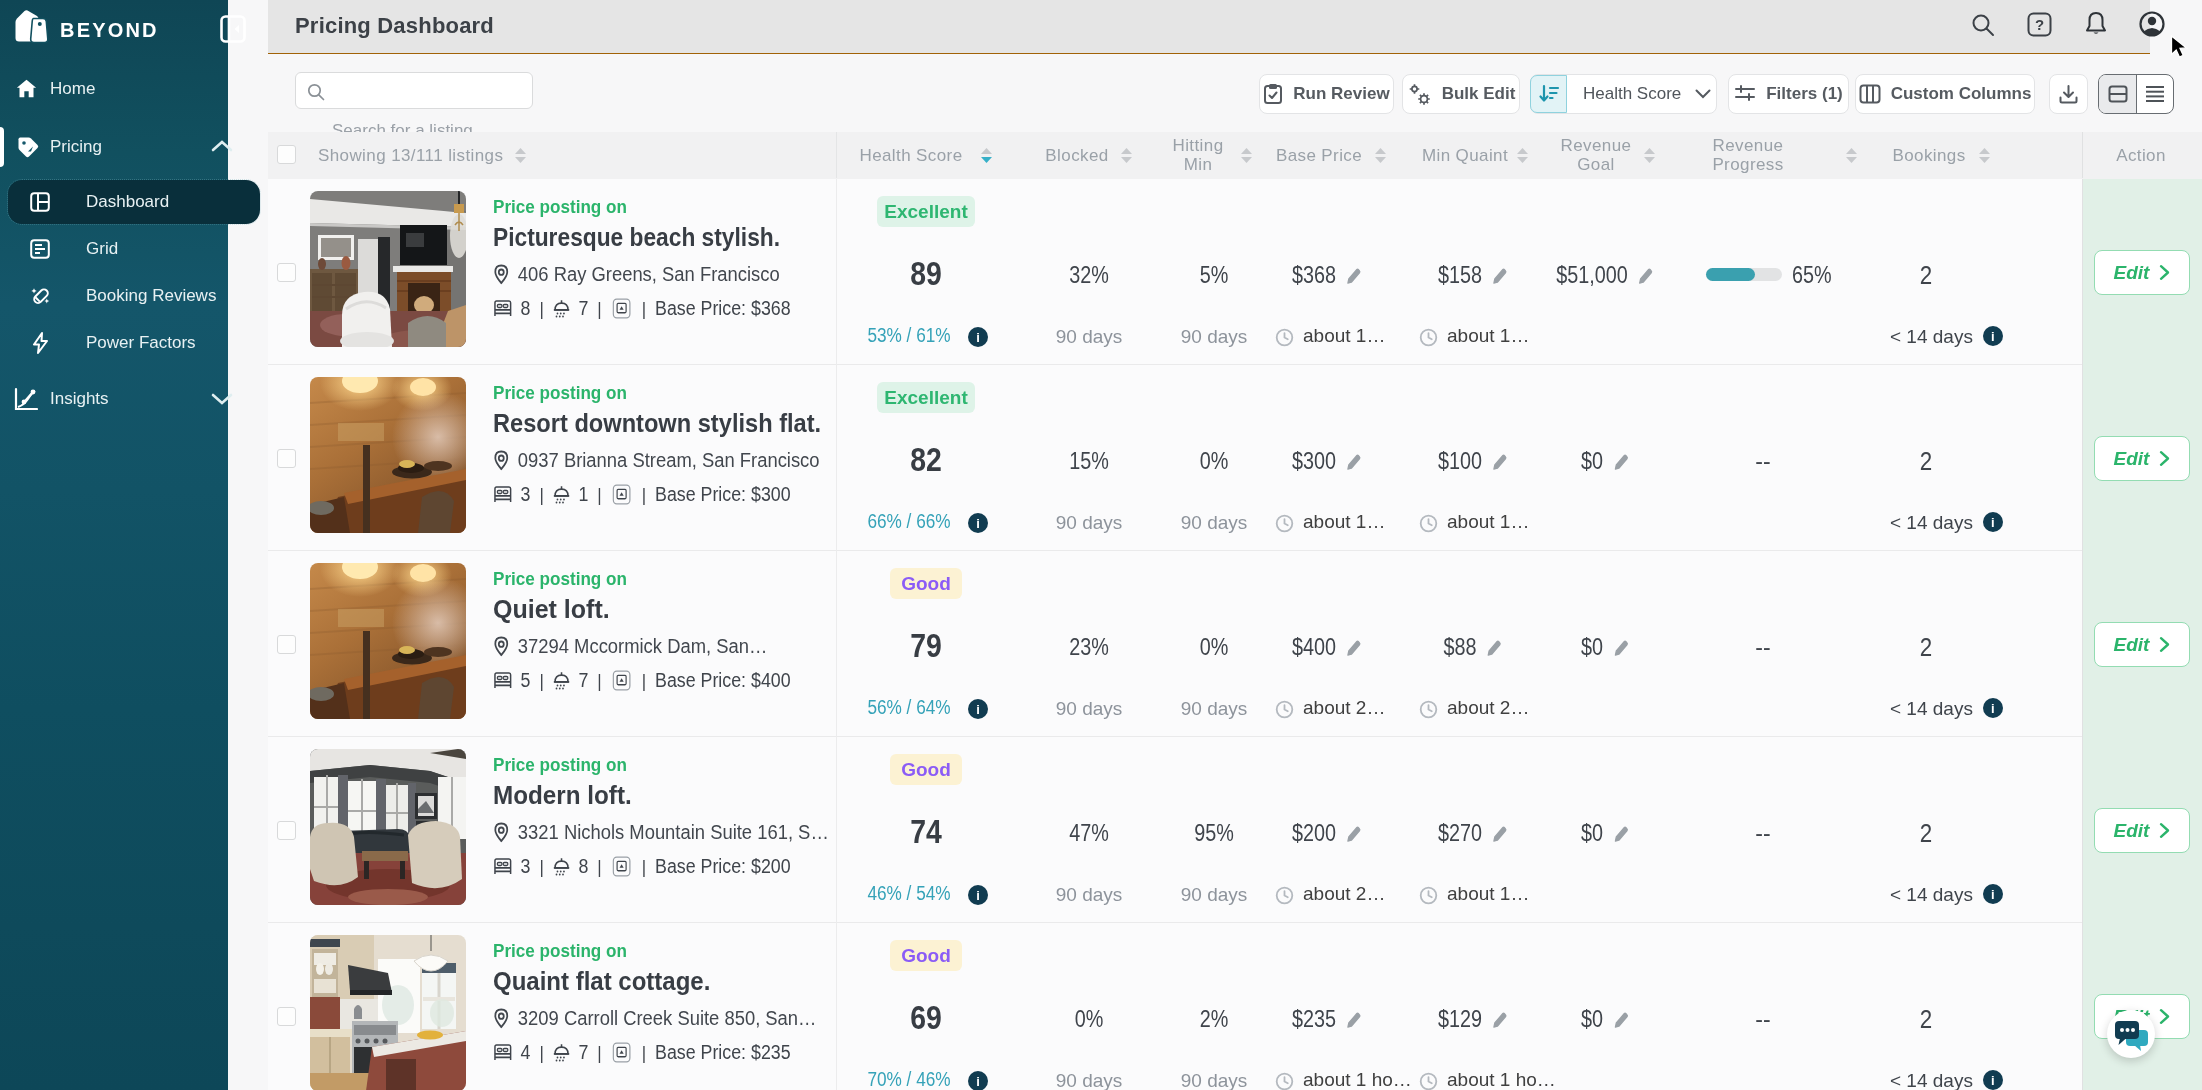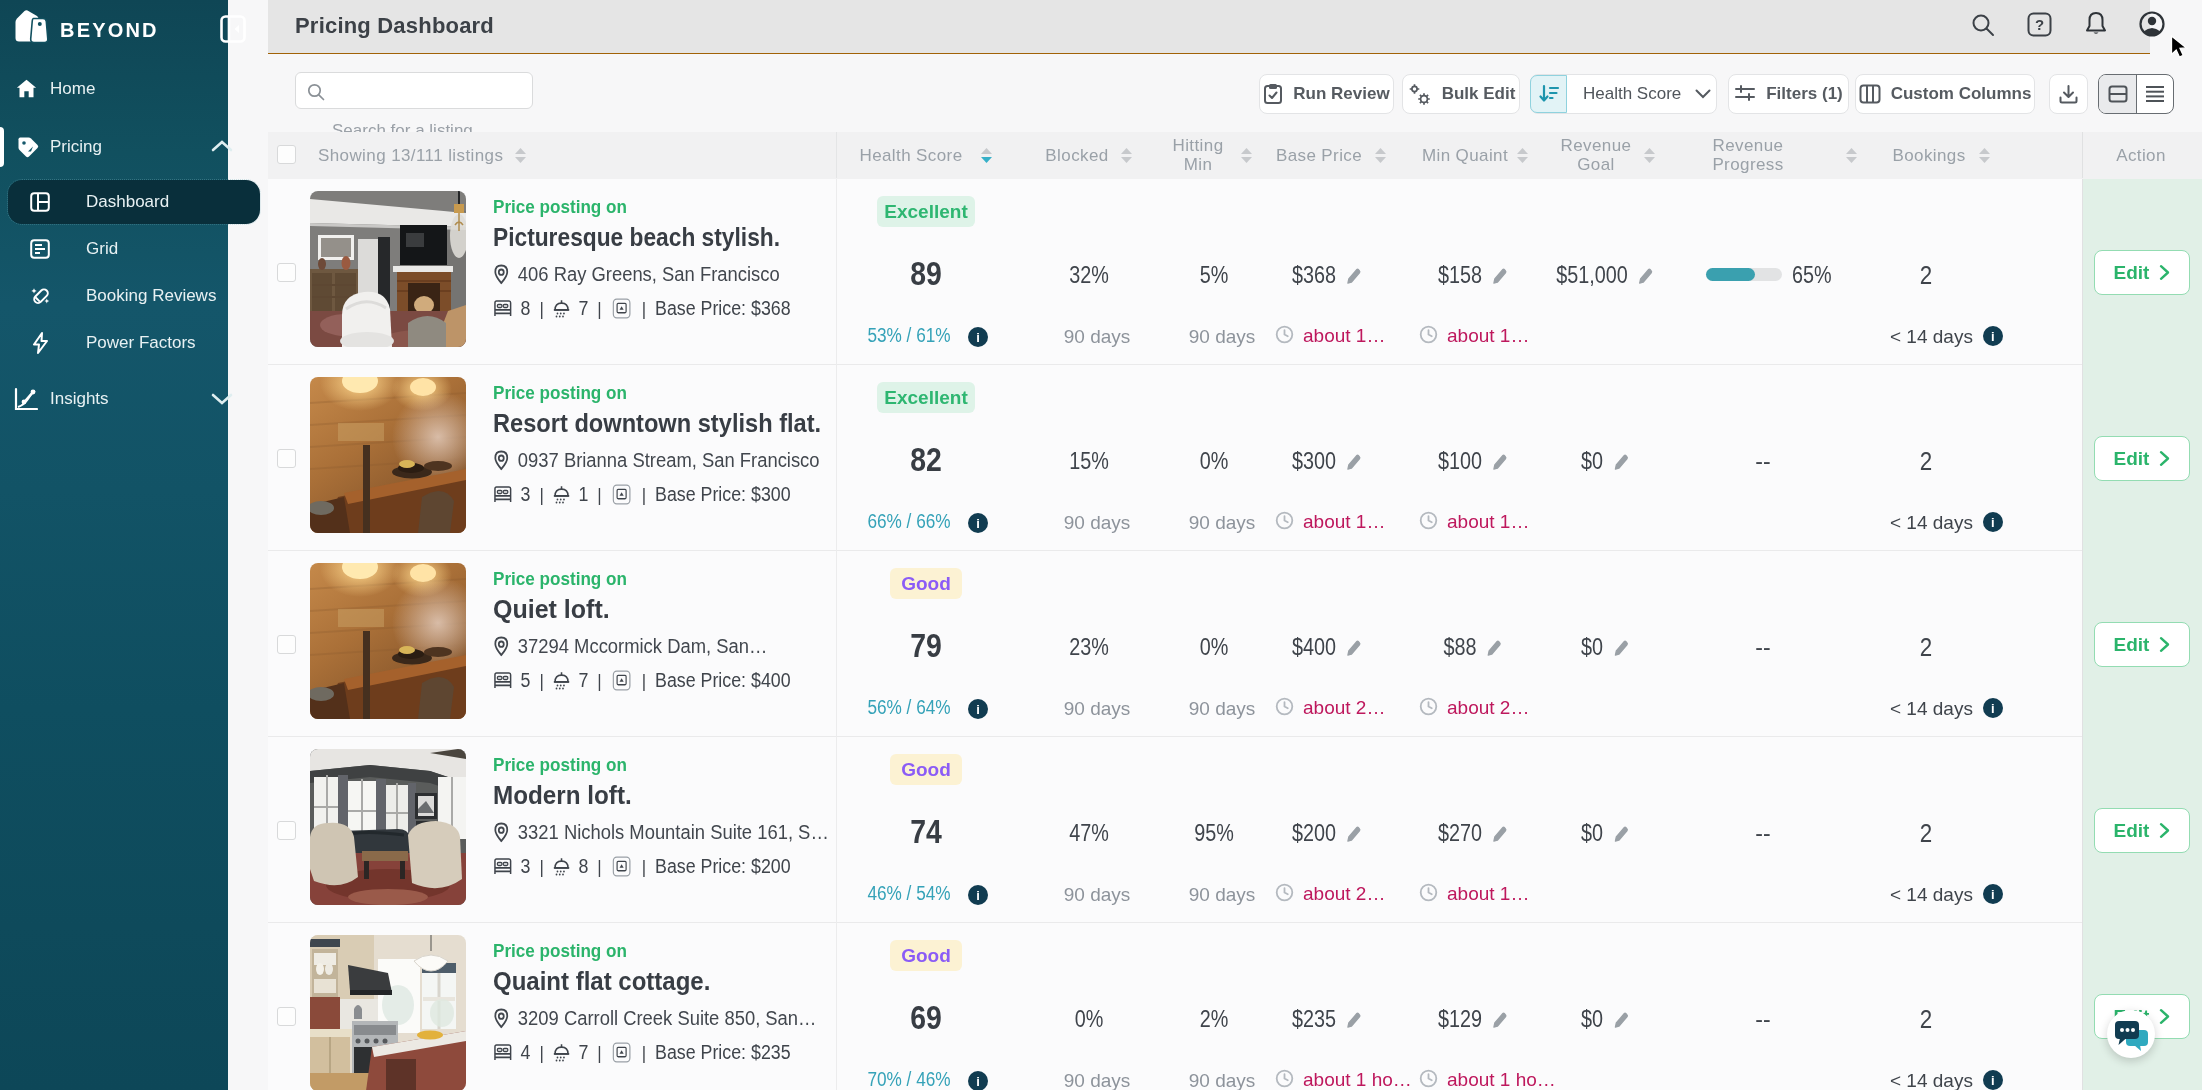--- a/index.html
+++ b/index.html
@@ -30,37 +30,37 @@
 .btn { position:absolute; top:19px; height:40px; white-space:nowrap; background:#fff; border:1px solid #e3e4e6; border-radius:8px; display:flex; align-items:center; justify-content:center; gap:10px; font-size:17px; color:#565b61; font-weight:bold; }
 
 
 .thead { position:absolute; left:268px; top:132px; width:1934px; height:47px; background:#f1f1f2; color:#9aa1a8; font-size:17px; letter-spacing:.4px; }
 .thead .vline { position:absolute; left:568px; top:0; width:1px; height:46px; background:#e4e5e6; }
 .hcell { position:absolute; top:0; height:46px; display:flex; align-items:center; justify-content:center; text-align:center; line-height:19px; }
 .rows { position:absolute; left:268px; top:179px; width:1934px; height:912px; }
 .row { position:relative; width:1934px; height:186px; background:#fbfbfc; border-bottom:1px solid #eaeaeb; }
 .row .vline { position:absolute; left:568px; top:0; width:1px; height:186px; background:#ececed; }
 .action-col { position:absolute; left:1814px; top:0; width:120px; height:186px; background:#e1f0e7; border-left:1px solid #e0e1e2; }
-.editbtn { position:absolute; left:1826px; top:71px; width:96px; height:45px; background:#fff; border:1px solid #93dcb2; border-radius:8px; display:flex; align-items:center; justify-content:center; gap:10px; color:#2bb46b; font-size:19px; font-weight:bold; }
+.editbtn { position:absolute; left:1826px; top:71px; width:96px; height:45px; background:#fff; border:1px solid #93dcb2; border-radius:8px; display:flex; align-items:center; justify-content:center; gap:10px; color:#2bb46b; font-size:19px; font-weight:bold;font-style:italic; }
 .cbx { position:absolute; left:9px; width:19px; height:19px; border:1px solid #d8d9da; border-radius:3px; background:#fdfdfd; }
 .photo { position:absolute; left:42px; top:12px; width:156px; height:156px; border-radius:8px; overflow:hidden; }
 .greenln { position:absolute; left:225px; top:17px; color:#2bb46b; font-size:19px; font-weight:bold; transform:scaleX(.9); transform-origin:left center; }
 .title { position:absolute; left:225px; top:44px; color:#383d44; font-size:25px; font-weight:bold; transform:scaleX(.87); transform-origin:left center; white-space:nowrap; }
 .addr { position:absolute; left:225px; top:84px; color:#42474e; font-size:20px; transform:scaleX(.92); transform-origin:left center; white-space:nowrap; }
 .amen { position:absolute; left:225px; top:118px; color:#3f444b; font-size:20px; display:flex; align-items:center; transform:scaleX(.89); transform-origin:left center; white-space:nowrap; }
 .amen .sep { color:#3f444b; margin:0 10px; font-size:19px; }
 .badge { position:absolute; top:17px; height:31px; border-radius:6px; font-size:19px; font-weight:bold; display:flex; align-items:center; justify-content:center; }
 .b-exc { background:#def3e8; color:#2eb671; width:98px; left:609px; }
 .b-good { background:#fcf2d3; color:#8b5cf6; width:72px; left:622px; }
 .score { position:absolute; left:658px; top:76px; font-size:33px; font-weight:bold; color:#383d44; }
 .tealln { position:absolute; left:641px; top:145px; color:#35a2b8; font-size:20px; white-space:nowrap; }
 .pct { position:absolute; top:83px; font-size:23px; color:#3f444b; }
-.sub { position:absolute; top:147px; font-size:19px; color:#8d939b;margin-left:8px; }
+.sub { position:absolute; top:147px; font-size:19px; color:#8d939b; }
 .price { position:absolute; top:83px; font-size:23px; color:#3f444b; display:flex; align-items:center; gap:12px; white-space:nowrap; }
-.about { position:absolute; top:146px; color:#be185d; font-size:19px; display:flex; align-items:flex-start; gap:9px; white-space:nowrap; }
+.about { position:absolute; top:146px; color:#404040; font-size:19px; display:flex; align-items:flex-end; gap:9px; white-space:nowrap; }
 .big2 { position:absolute; top:81px; font-size:26px; color:#3f444b; }
 .lt14 { position:absolute; top:147px; font-size:19px; color:#3f444b; display:flex; align-items:flex-start; gap:10px; }
 .dash { position:absolute; top:83px; font-size:23px; color:#3f444b; }
 .info { width:20px; height:20px; border-radius:50%; background:#113c51; color:#fff; font-size:13px; font-weight:bold; display:inline-flex; align-items:center; justify-content:center; }
 .pencil { width:18px; height:18px; }
 .arr { position:absolute; top:15px; }
 .pbar { position:absolute; left:1438px; top:89px; width:76px; height:13px; background:#e2e3e4; border-radius:7px; }
 .pbar>div { width:49px; height:13px; background:#3aa0af; border-radius:7px; }
 </style>
 </head>

